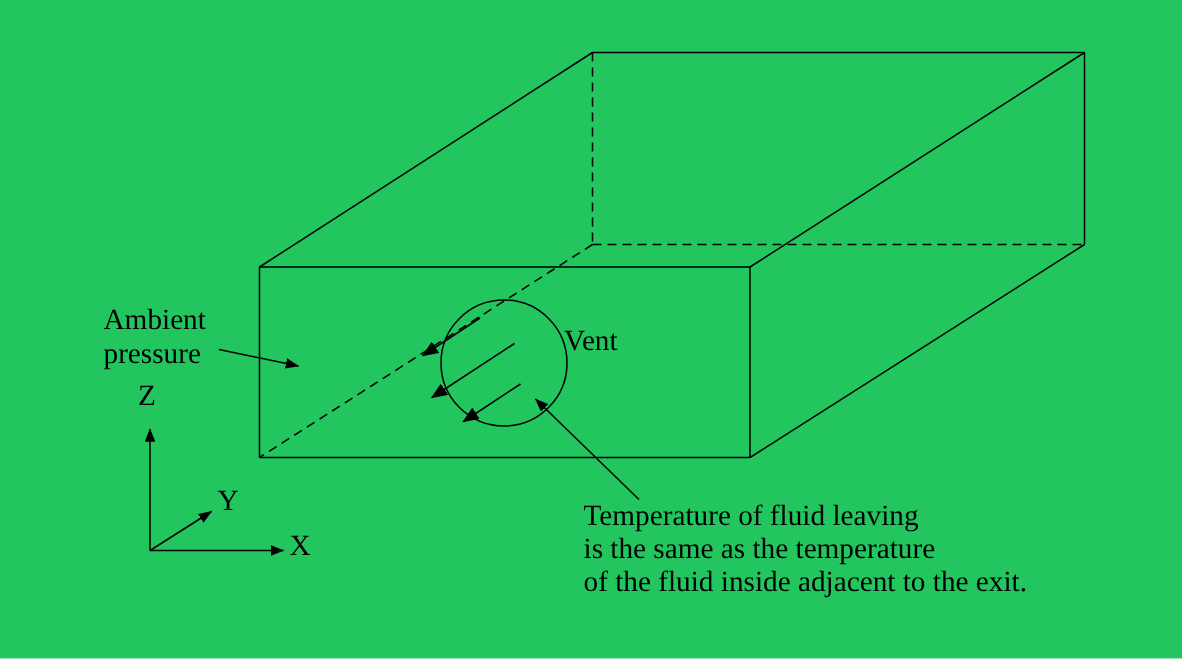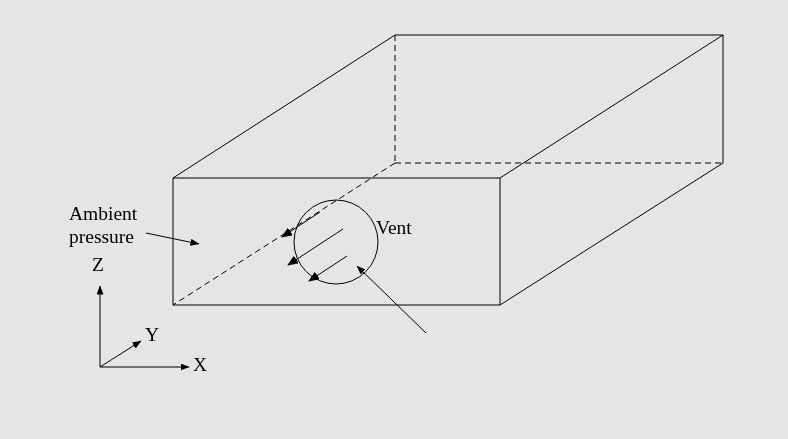--- a/index.html
+++ b/index.html
@@ -4,21 +4,21 @@
 <style>
   html, body {
     margin: 0;
     padding: 0;
     background: #ffffff;
   }
   .canvas {
     position: relative;
     width: 788px;
     height: 439px;
-    background: #e5e5e5;
+    background: #22c55e;
     font-family: "Liberation Serif", "DejaVu Serif", serif;
     color: #000000;
     overflow: hidden;
   }
   .canvas svg {
     position: absolute;
     left: 0;
     top: 0;
   }
   .label {
@@ -86,14 +86,17 @@
 pressure</div>
 
   <div class="label" style="left:376px; top:217px;">Vent</div>
 
   <div class="label" style="left:92px; top:254px;">Z</div>
 
   <div class="label" style="left:145px; top:324px;">Y</div>
 
   <div class="label" style="left:193px; top:354px;">X</div>
 
+  <div class="label" style="left:389px; top:334px;">Temperature of fluid leaving
+is the same as the temperature
+of the fluid inside adjacent to the exit.</div>
 
 </div>
 
 </body></html>

